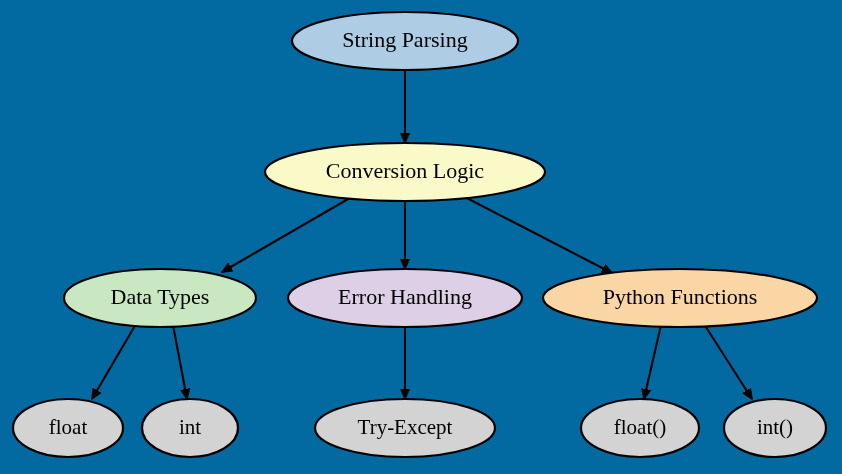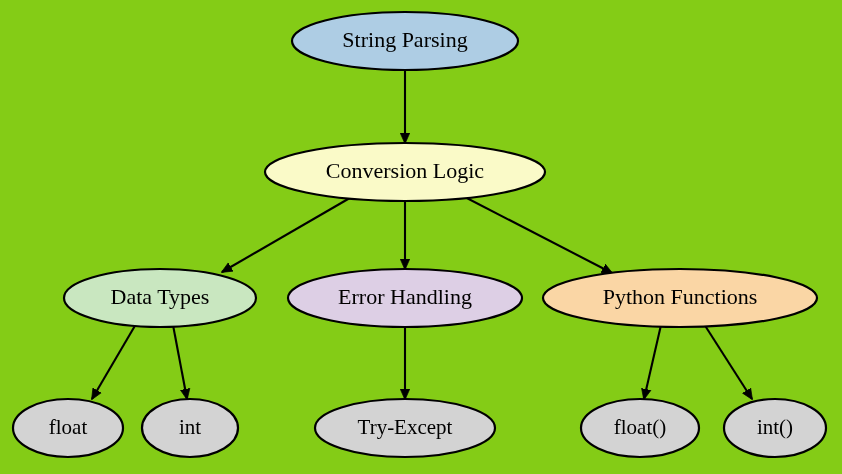--- a/index.html
+++ b/index.html
@@ -48,21 +48,21 @@
     font-size: 22px;
     letter-spacing: 0px;
   }
   .node-label.small {
     font-size: 21px;
   }
 </style>
 </head>
 <body>
 
-<div id="diagram-canvas" style="background: #84cc16;">
+<div id="diagram-canvas" style="background: #0369a1;">
   <svg id="graph-svg" viewBox="0 0 842 474" xmlns="http://www.w3.org/2000/svg">
     <defs>
       <marker id="arrow" viewBox="0 0 10 10" refX="9.2" refY="5" markerWidth="5.2" markerHeight="5.2" orient="auto-start-reverse">
         <path d="M 0 0.6 L 10 5 L 0 9.4 z" class="edge-head"></path>
       </marker>
     </defs>
     <g id="edges-layer">
         <g>
           <line x1="405" y1="70" x2="405" y2="143" class="edge-line" stroke="#000000" marker-end="url(#arrow)"></line>
         </g>

